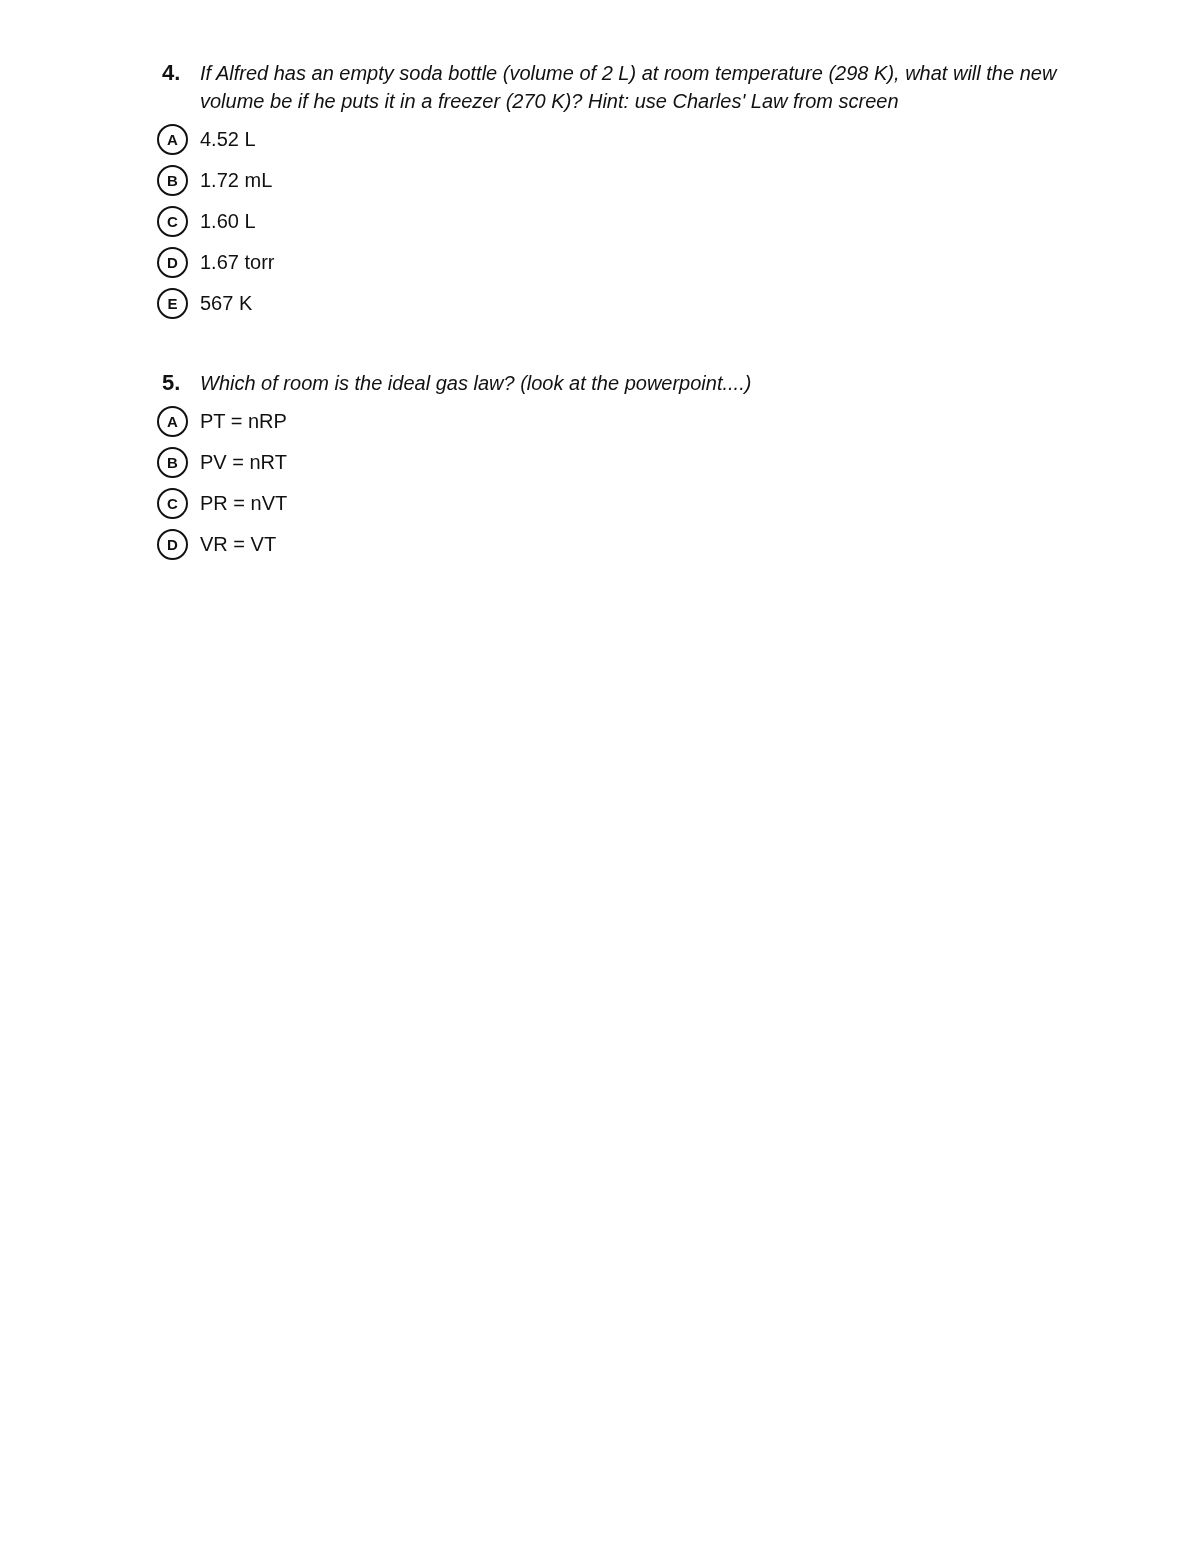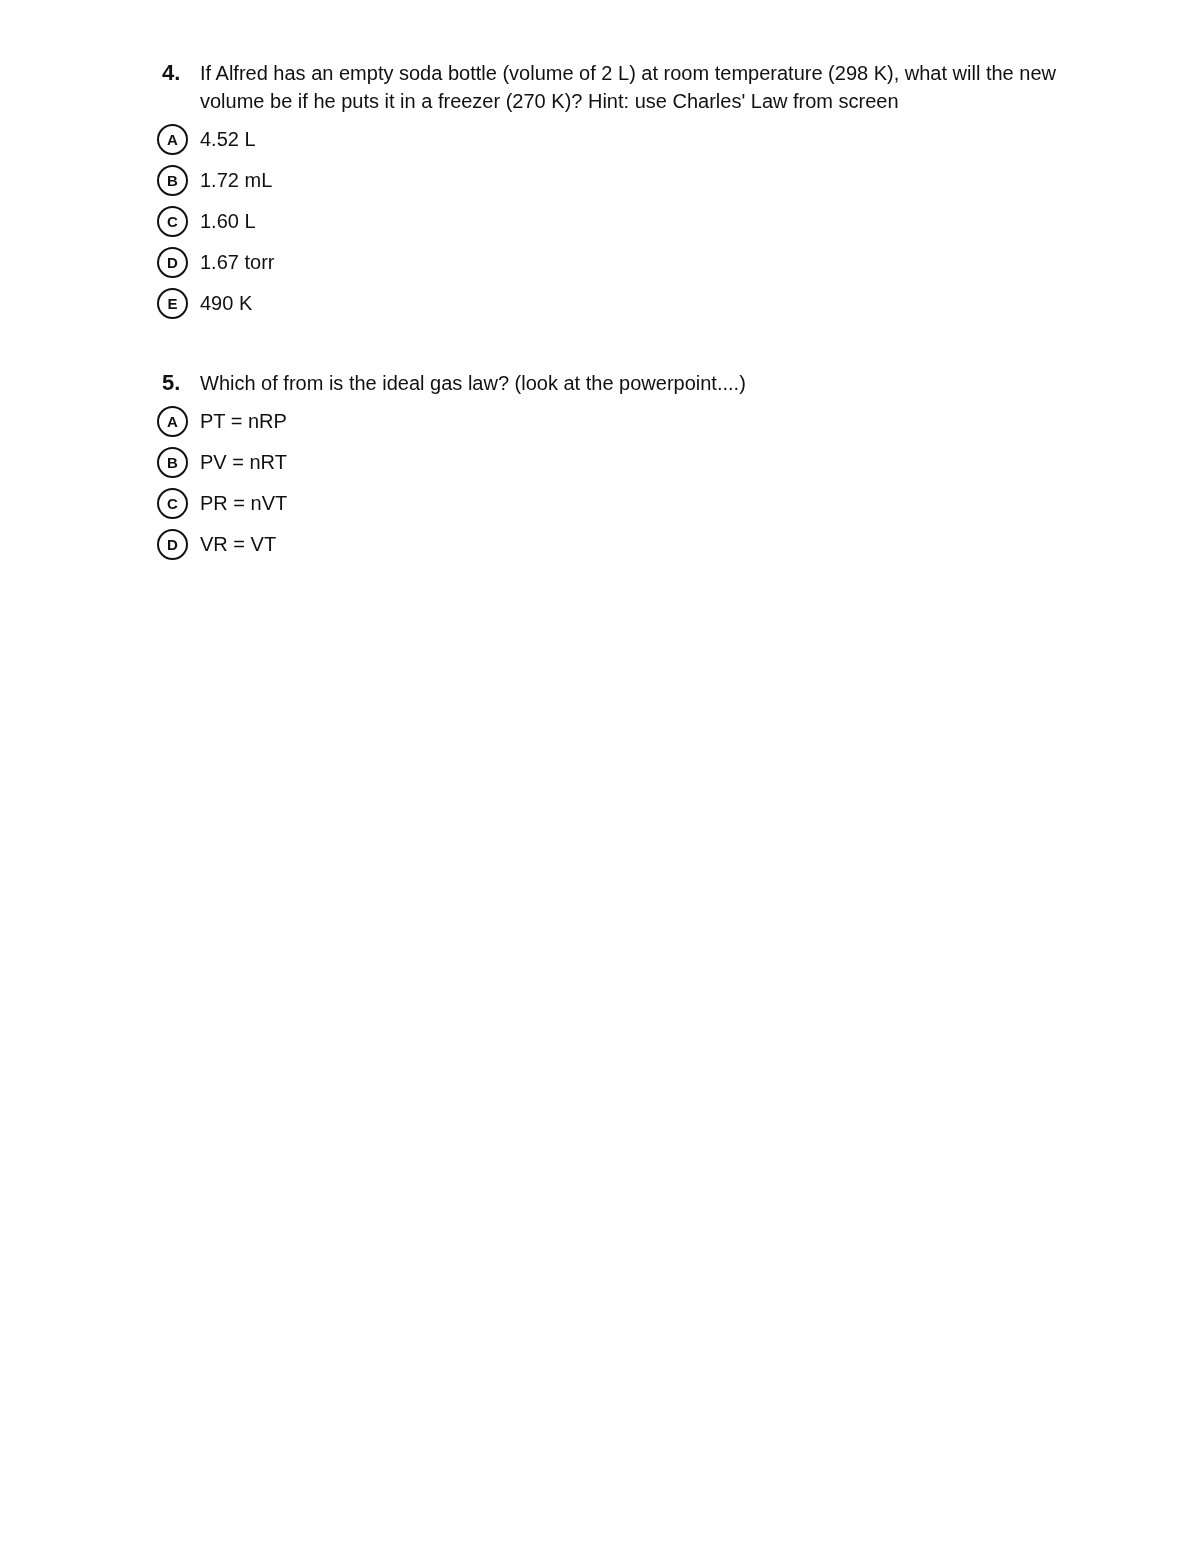--- a/index.html
+++ b/index.html
@@ -29,20 +29,21 @@
     .q-num {
       position: absolute;
       left: 5px;
       top: 0;
       font-weight: bold;
       font-size: 22px;
       line-height: 28px;
     }
     .q-text {
       display: block;
+      font-style: italic;
     }
     .options {
       margin-top: 4px;
     }
     .option {
       display: flex;
       align-items: center;
       height: 41px;
     }
     .bubble {
@@ -83,29 +84,29 @@
     <div class="option">
       <span class="bubble">C</span>
       <span class="opt-text">1.60 L</span>
     </div>
     <div class="option">
       <span class="bubble">D</span>
       <span class="opt-text">1.67 torr</span>
     </div>
     <div class="option">
       <span class="bubble">E</span>
-      <span class="opt-text">490 K</span>
+      <span class="opt-text">567 K</span>
     </div>
   </div>
 </div>
 
 <div class="question" style="top:369px;">
   <div class="q-head">
     <span class="q-num">5.</span>
-    <span class="q-text">Which of from is the ideal gas law? (look at the powerpoint....)</span>
+    <span class="q-text">Which of room is the ideal gas law? (look at the powerpoint....)</span>
   </div>
   <div class="options">
     <div class="option">
       <span class="bubble">A</span>
       <span class="opt-text">PT = nRP</span>
     </div>
     <div class="option">
       <span class="bubble">B</span>
       <span class="opt-text">PV = nRT</span>
     </div>

